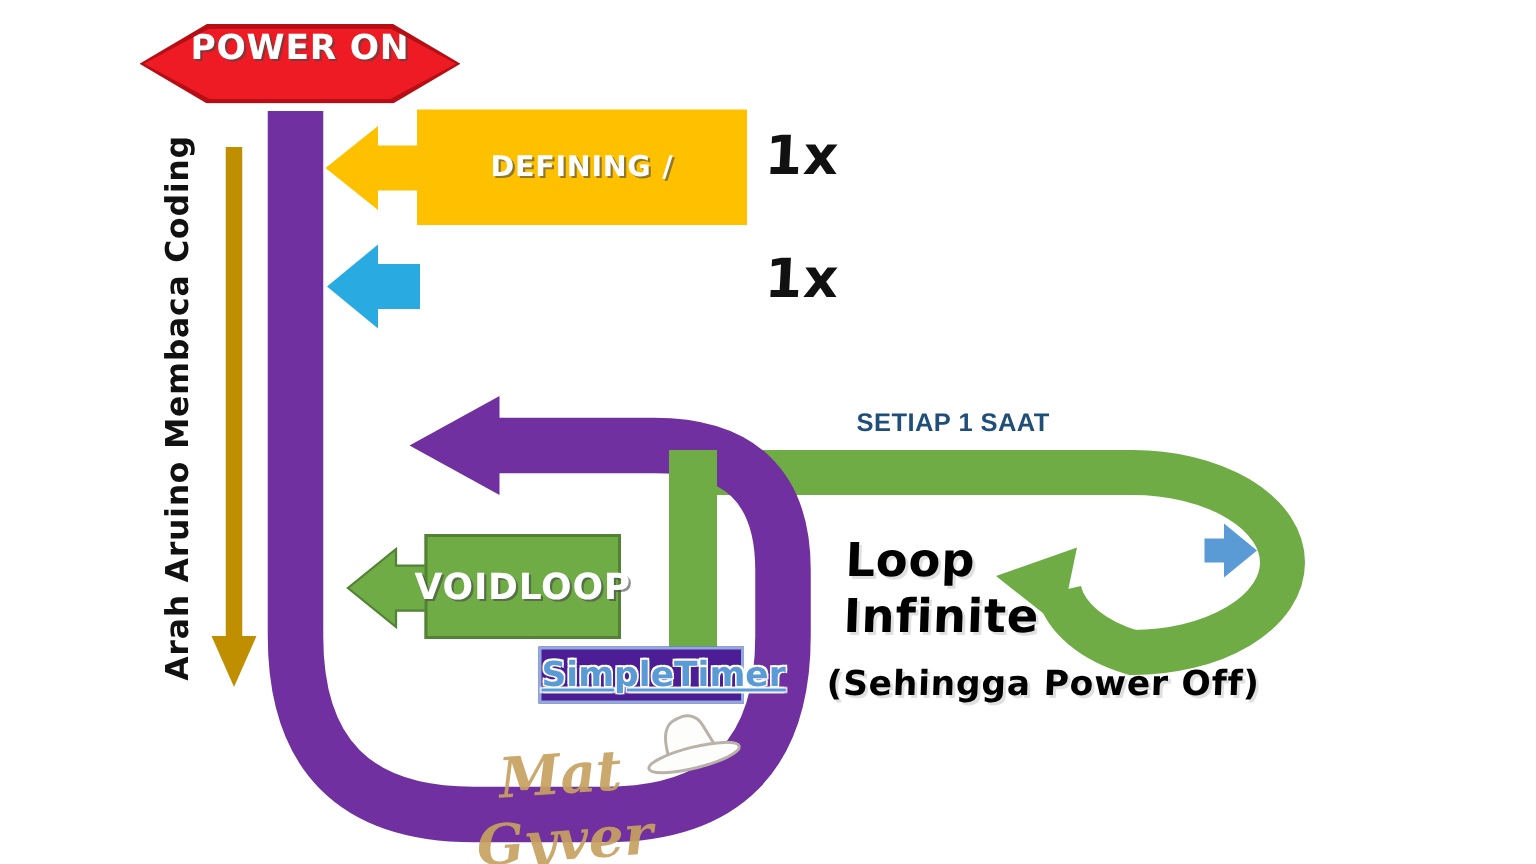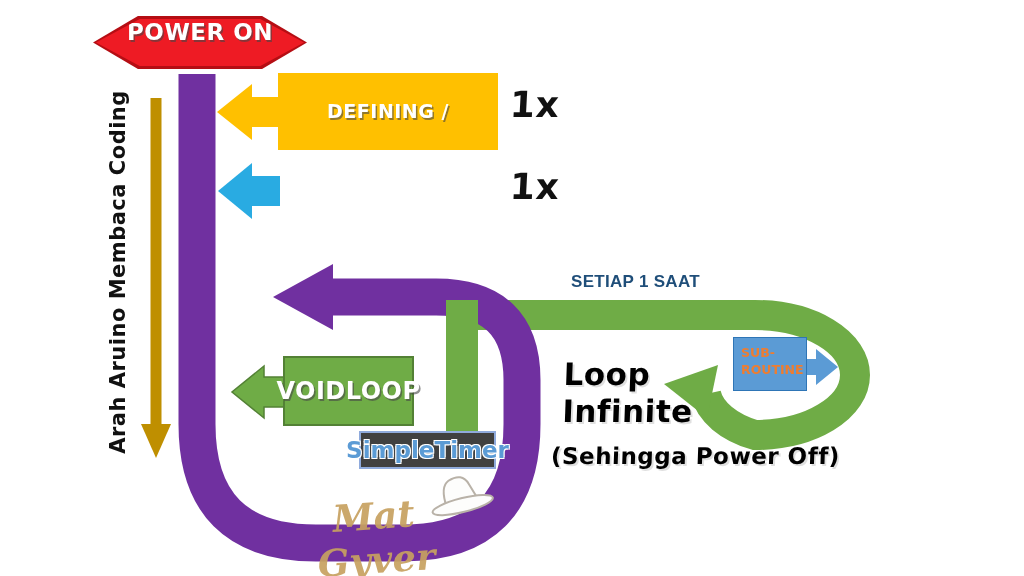--- a/index.html
+++ b/index.html
@@ -23,24 +23,24 @@
     font-size:19px;line-height:25px;text-align:center;}
   .setup-box{left:278px;top:161px;width:220px;height:61px;background:#29ABE2;
     display:flex;align-items:center;justify-content:center;font-size:23px;}
   .count{font-size:36px;font-weight:bold;color:#111;transform:skewX(-3deg);}
   .count1{left:510px;top:84px;}
   .count2{left:510px;top:166px;}
   .void-loop-box{left:283px;top:356px;width:131px;height:70px;background:#6FAC46;
     border:2px solid #538135;box-sizing:border-box;
     display:flex;flex-direction:row;align-items:center;justify-content:center;
     font-size:24px;line-height:30px;text-align:center;}
-  .simple-timer{left:359px;top:431px;width:137px;height:38px;background:#404040;
-    border:2px solid #8FAADC;box-sizing:border-box;display:flex;align-items:center;justify-content:center;
+  .simple-timer{left:359px;top:431px;width:137px;height:38px;background:#4c1d95;
+    border:2px solid #8FAADC;box-sizing:border-box;display:flex;align-items:center;justify-content:flex-start;
     font-size:23px;color:#5B9BD5;font-weight:bold;
-    text-shadow:-1px -1px 0 #fff,1px -1px 0 #fff,-1px 1px 0 #fff,1px 1px 0 #fff;}
+    text-shadow:-1px -1px 0 #fff,1px -1px 0 #fff,-1px 1px 0 #fff,1px 1px 0 #fff;text-decoration:underline;}
   .setiap{left:544px;top:272px;font-family:"Liberation Sans",sans-serif;font-weight:bold;
     font-size:17px;color:#1F4E79;letter-spacing:.3px;margin-left:27px;}
   .loop-infinite{left:563px;top:356px;font-size:31px;line-height:37px;color:#000;
     transform:skewX(-2deg);text-shadow:2px 2px 0 rgba(0,0,0,.12);}
   .sehingga{left:551px;top:443px;font-size:23px;color:#000;transform:skewX(-2deg);
     text-shadow:2px 2px 0 rgba(0,0,0,.12);}
   .sub-routine-box{left:733px;top:337px;width:74px;height:54px;background:#5B9BD5;
     border:1px solid #2E75B6;box-sizing:border-box;padding:6px 0 0 7px;
     font-size:12.5px;line-height:17px;color:#ED7D31;font-weight:bold;}
   .vertical-label{left:118px;top:272px;transform:translate(-50%,-50%) rotate(-90deg);
@@ -111,21 +111,17 @@
   <div class="abs simple-timer">
     <span>SimpleTimer</span>
   </div>
 
   <div class="abs loop-infinite comic">
     <div>Loop</div>
     <div>Infinite</div>
   </div>
   <div class="abs sehingga comic">(Sehingga Power Off)</div>
 
-  <div class="abs sub-routine-box">
-    <div>SUB-</div>
-    <div>ROUTINE</div>
-  </div>
 
   <div class="abs wm-name">Mat Gyver</div>
   <div class="abs wm-tag">DIY &amp; HOBBY</div>
 
 </div>
 
 </body></html>

